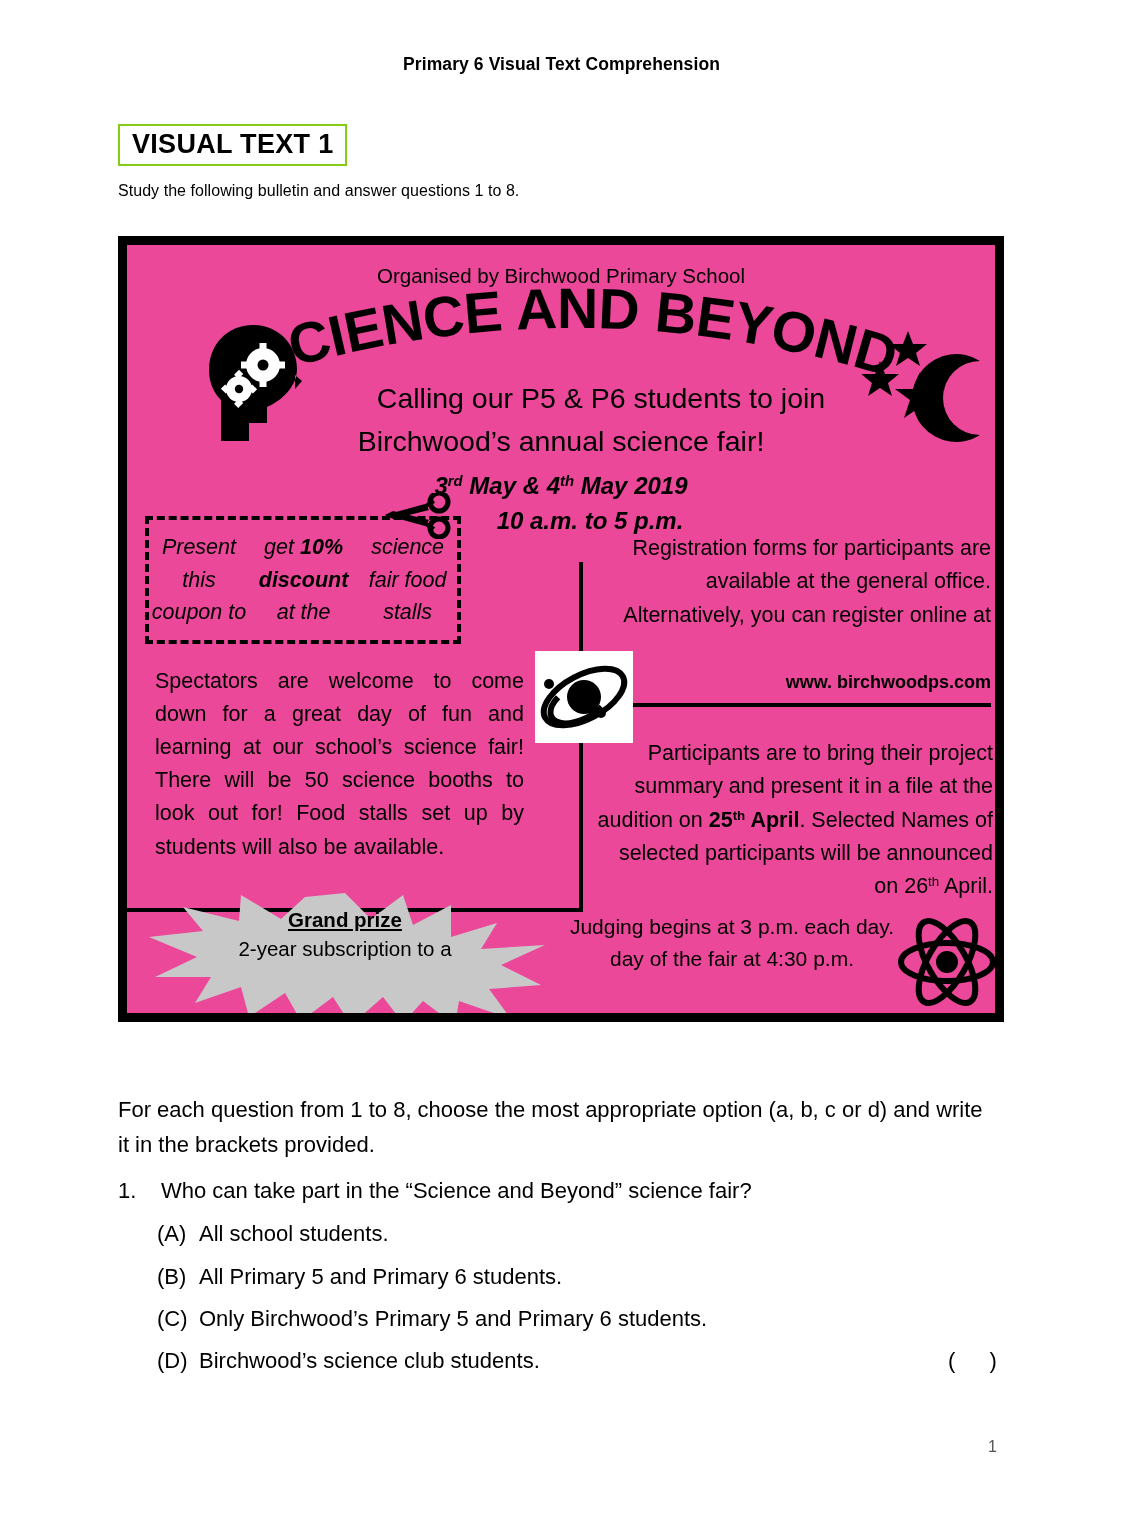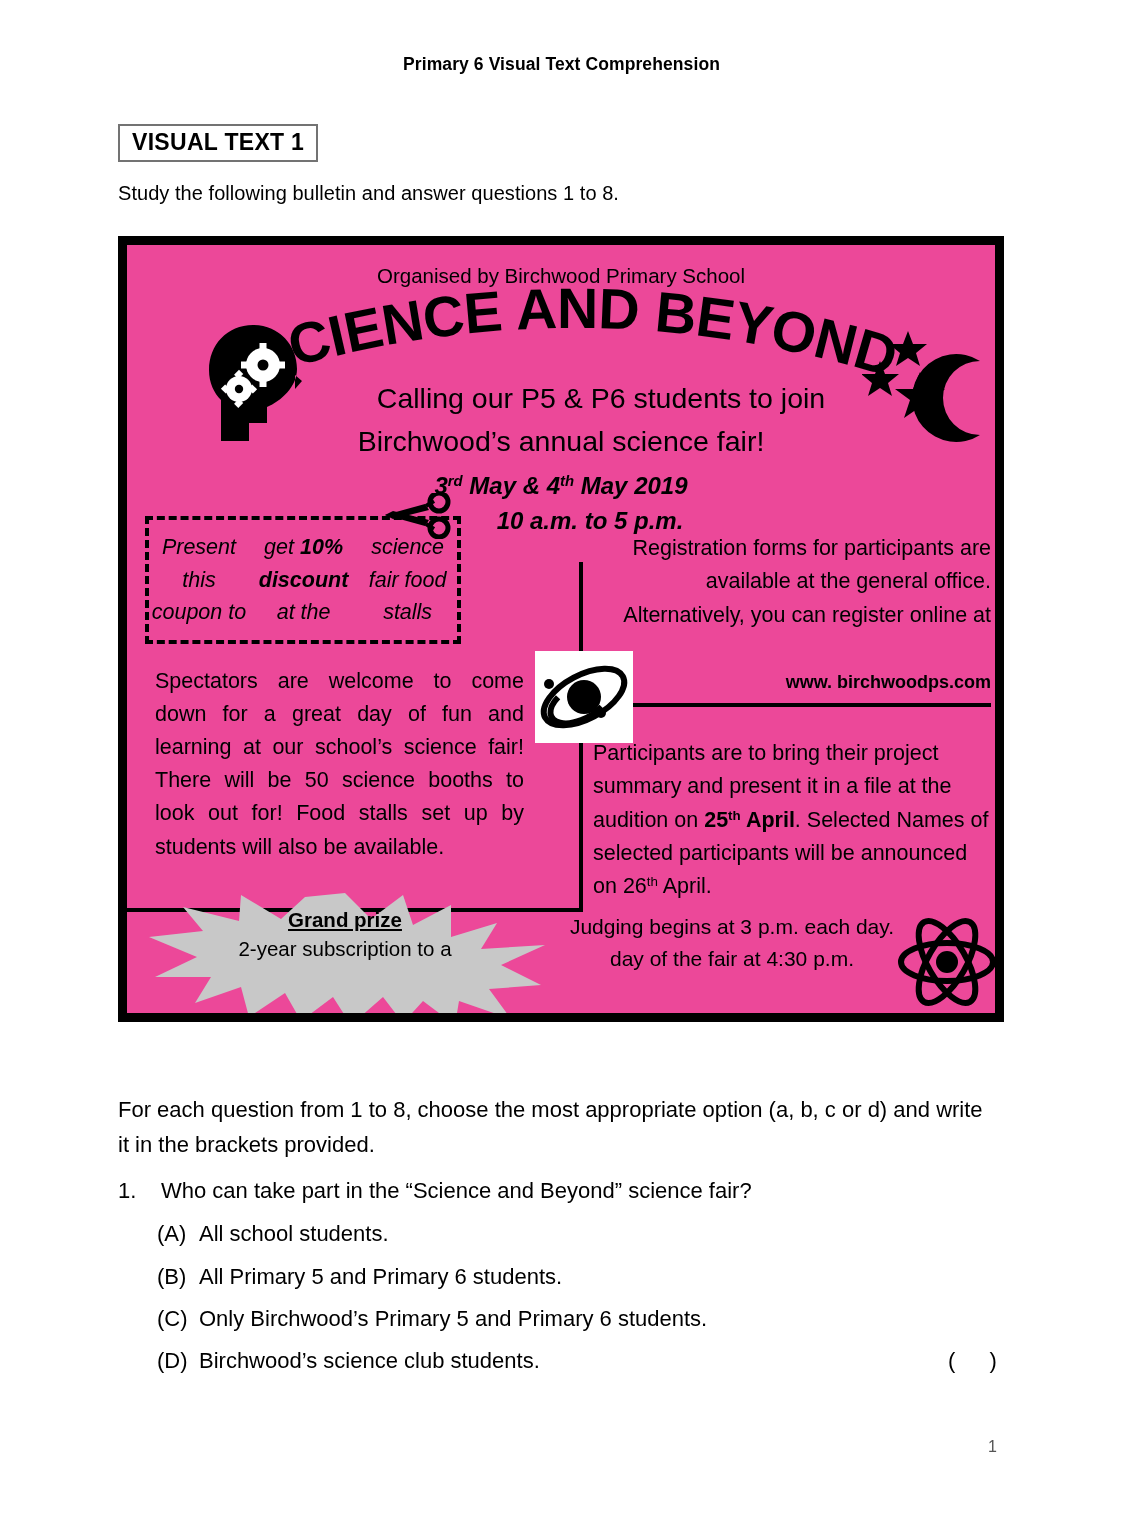--- a/index.html
+++ b/index.html
@@ -26,33 +26,33 @@
     font-size: 17.5px;
     font-weight: bold;
     letter-spacing: 0.1px;
   }
 
   
   .vt-badge {
     position: absolute;
     top: 124px;
     left: 118px;
-    border: 2px solid #737373;
+    border: 2px solid #84cc16;
     padding: 5px 12px 6px 12px;
-    font-size: 23px;
+    font-size: 27px;
     font-weight: bold;
     letter-spacing: 0.3px;
     line-height: 1;
   }
 
   .study-line {
     position: absolute;
     top: 182px;
     left: 118px;
-    font-size: 20px;
+    font-size: 16px;
     letter-spacing: 0.05px;
   }
 
   
   .poster {
     position: absolute;
     top: 236px;
     left: 118px;
     width: 886px;
     height: 786px;
@@ -229,20 +229,21 @@
     font-size: 18px;
     font-weight: bold;
   }
   .participants {
     position: absolute;
     top: 492px;
     left: 466px;
     width: 400px;
     font-size: 21.5px;
     line-height: 1.55;
+    text-align: right;
   }
   .participants b { font-weight: bold; }
   .participants sup { font-size: 0.62em; vertical-align: 0.5em; }
 
   
   .starburst {
     position: absolute;
     top: 648px;
     left: 18px;
     width: 400px;

